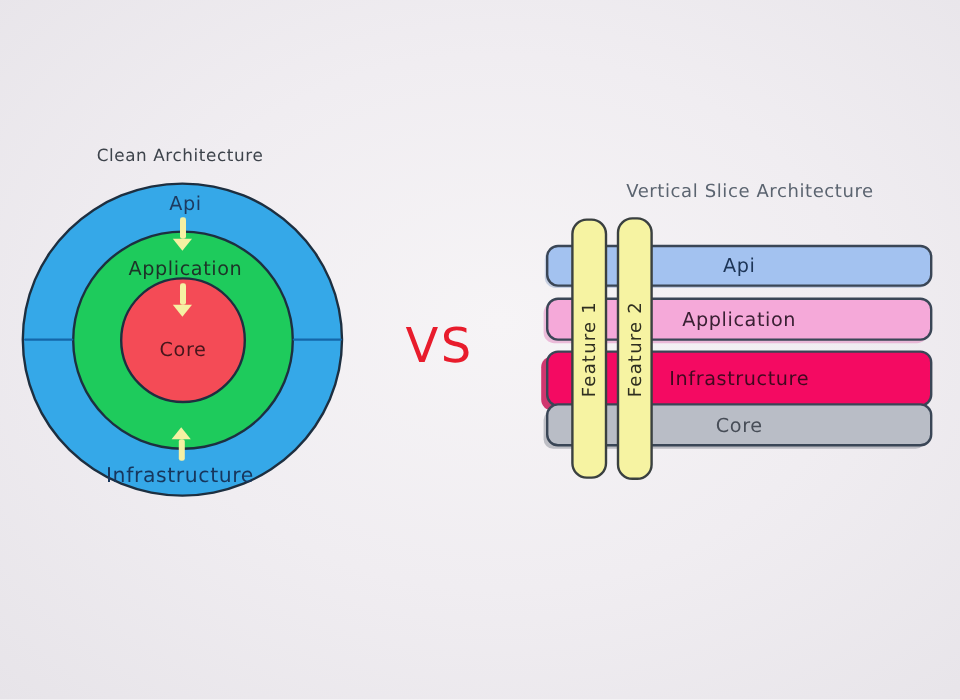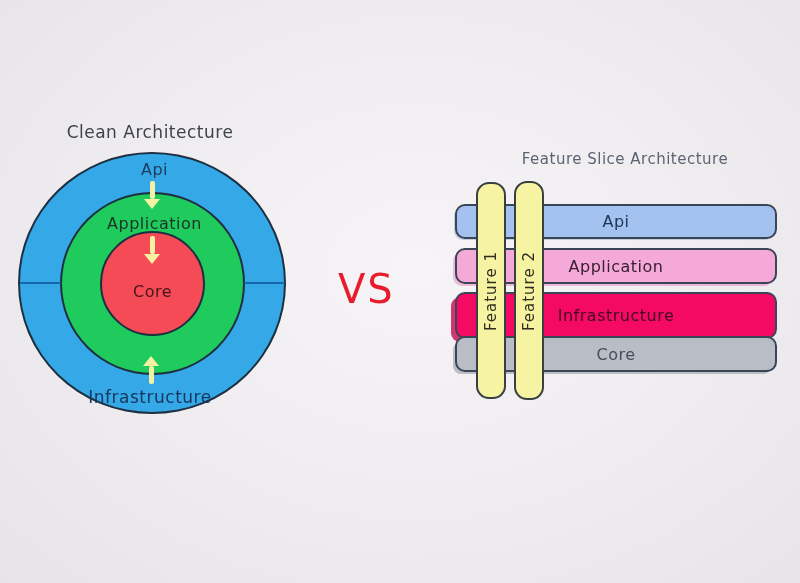--- a/index.html
+++ b/index.html
@@ -4,21 +4,21 @@
 <style>
   html,body { margin:0; padding:0; }
   .canvas {
     position: relative;
     width: 800px; height: 583px;
     overflow: hidden;
     background: radial-gradient(ellipse at 52% 46%, #f6f4f6 0%, #f0edf1 50%, #e7e4e9 100%);
     font-family: "DejaVu Sans", "Liberation Sans", sans-serif;
   }
   .abs { position:absolute; }
-  .title { text-align:center; font-size:17px; letter-spacing:0.5px; }
+  .title { text-align:center; font-size:14px; letter-spacing:0.5px; }
 
   
   .ring { position:absolute; border-radius:50%; border:2px solid #1d2f40; box-sizing:border-box; }
   .ring-outer { left:18px; top:152px; width:268px; height:262px; }
   .ring-middle { left:60px; top:192px; width:185px; height:183px; }
   .ring-inner { left:100px; top:231px; width:105px; height:105px; }
   .ring-label { position:absolute; text-align:center; font-size:16px; letter-spacing:0.5px; }
   .seam { position:absolute; height:2px; border-radius:2px; }
 
   .arrow { position:absolute; width:16px; display:flex; flex-direction:column; align-items:center; }
@@ -78,21 +78,21 @@
     <div class="arrow" style="left:143px; top:356px;">
       <div class="head-up" style="border-bottom-color: rgb(245, 241, 163);"></div>
       <div class="shaft" style="height: 18px; background: rgb(245, 241, 163);"></div>
     </div>
   </div>
 
   <div class="vs" style="color: rgb(232, 28, 44);">VS</div>
 
   <div class="abs">
 
-    <div class="abs title" style="left: 505px; top: 150px; width: 240px; font-size: 15px; color: rgb(91, 100, 112);">Feature Slice Architecture</div>
+    <div class="abs title" style="left: 505px; top: 150px; width: 240px; font-size: 15px; color: rgb(91, 100, 112);">Vertical Slice Architecture</div>
 
     <div class="layer-bar layer-api" style="background: rgb(163, 194, 240);">
       <span style="color: rgb(29, 53, 87);">Api</span>
     </div>
 
     <div class="layer-bar layer-application" style="background: rgb(245, 169, 217);">
       <span style="color: rgb(58, 32, 51);">Application</span>
     </div>
 
     <div class="layer-bar layer-infrastructure" style="background: rgb(244, 10, 98);">

